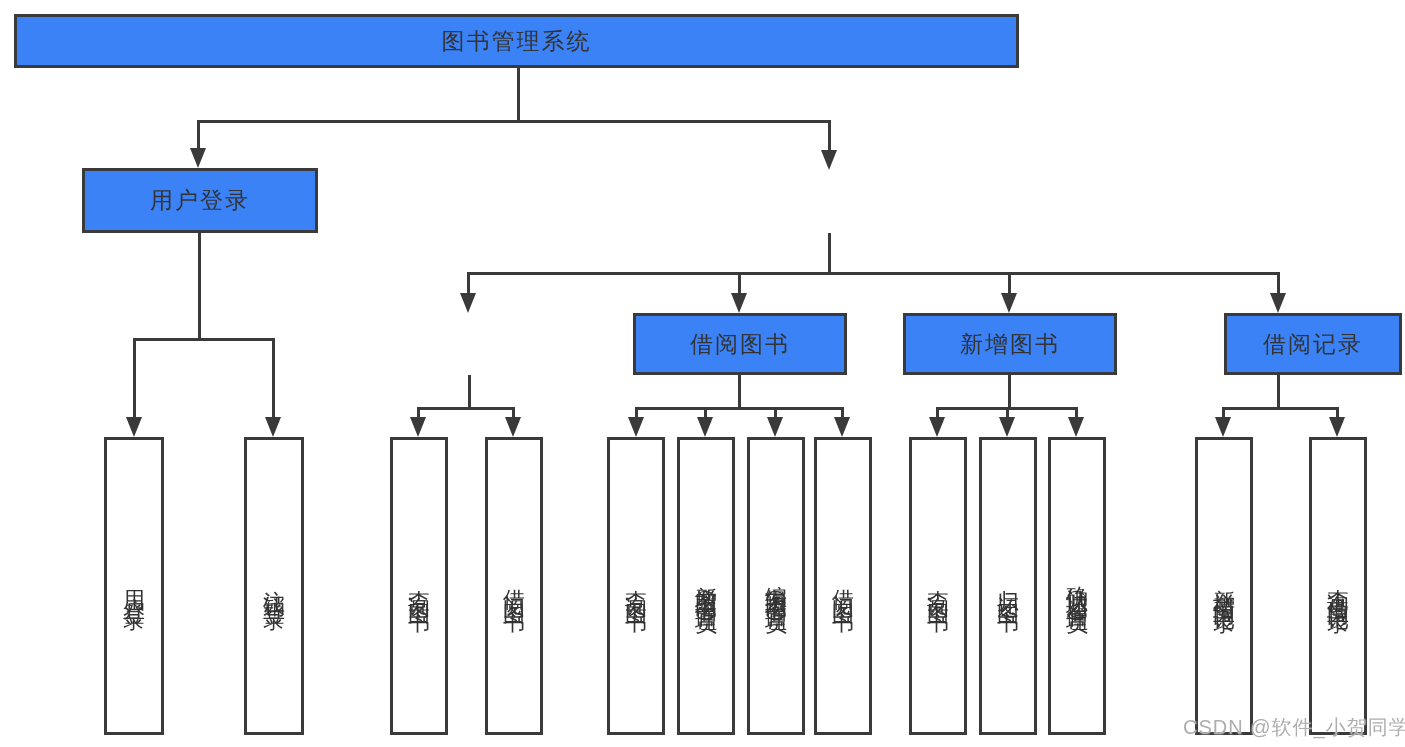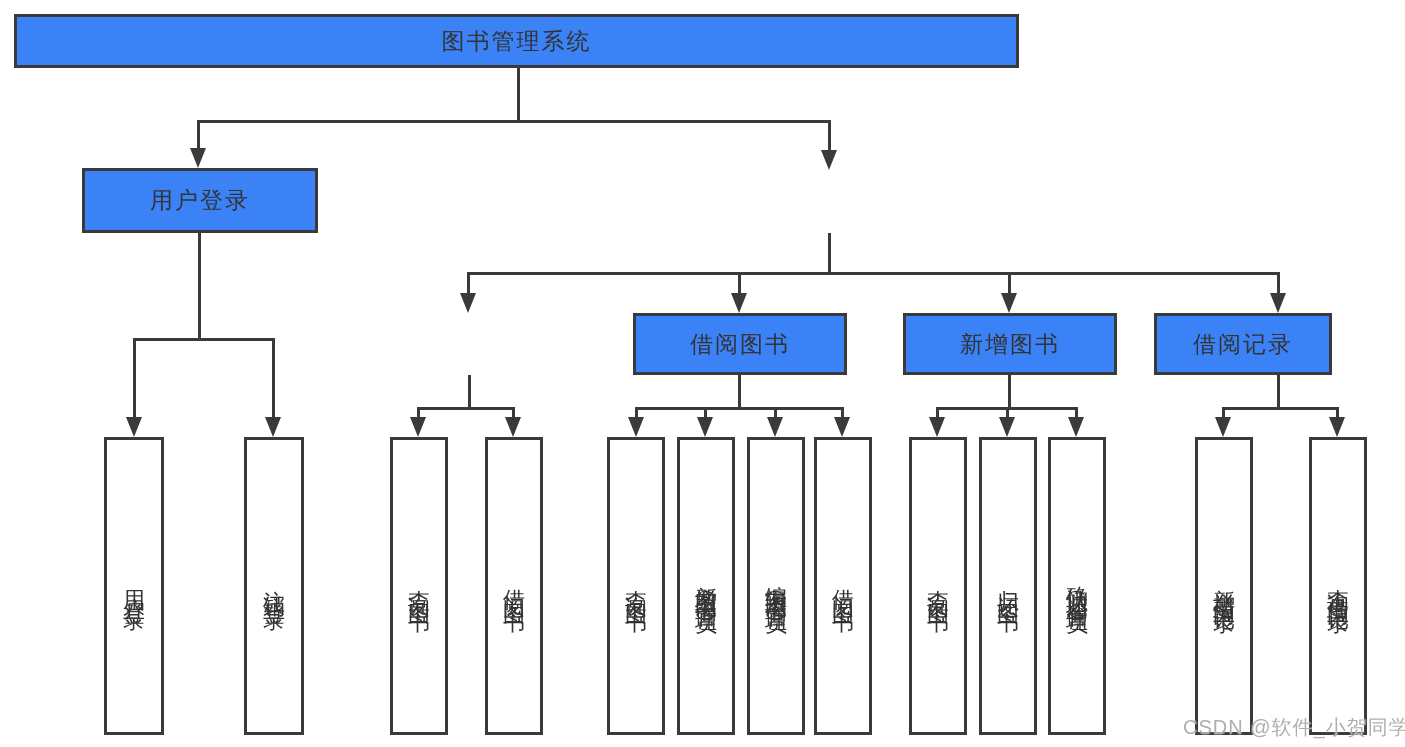--- a/index.html
+++ b/index.html
@@ -62,21 +62,21 @@
   <div class="box" style="left:14px;top:14px;width:1005px;height:54px;">图书管理系统</div>
 
   <div class="box" style="left:82px;top:168px;width:236px;height:65px;">用户登录</div>
 
 
 
   <div class="box" style="left:633px;top:313px;width:214px;height:62px;">借阅图书</div>
 
   <div class="box" style="left:903px;top:313px;width:214px;height:62px;">新增图书</div>
 
-  <div class="box" style="left:1154px;top:313px;width:178px;height:62px;">借阅记录</div>
+  <div class="box" style="left:1224px;top:313px;width:178px;height:62px;">借阅记录</div>
 
   <div class="vbox" style="left:104px;top:437px;width:60px;height:298px;">用户登录</div>
   <div class="vbox" style="left:244px;top:437px;width:60px;height:298px;">注销登录</div>
 
   <div class="vbox" style="left:390px;top:437px;width:58px;height:298px;">查询图书</div>
   <div class="vbox" style="left:485px;top:437px;width:58px;height:298px;">借阅图书</div>
 
   <div class="vbox" style="left:607px;top:437px;width:58px;height:298px;">查询图书</div>
   <div class="vbox" style="left:677px;top:437px;width:58px;height:298px;letter-spacing:4px;">新增图书（管理员）</div>
   <div class="vbox" style="left:747px;top:437px;width:58px;height:298px;letter-spacing:4px;">编辑图书（管理员）</div>

